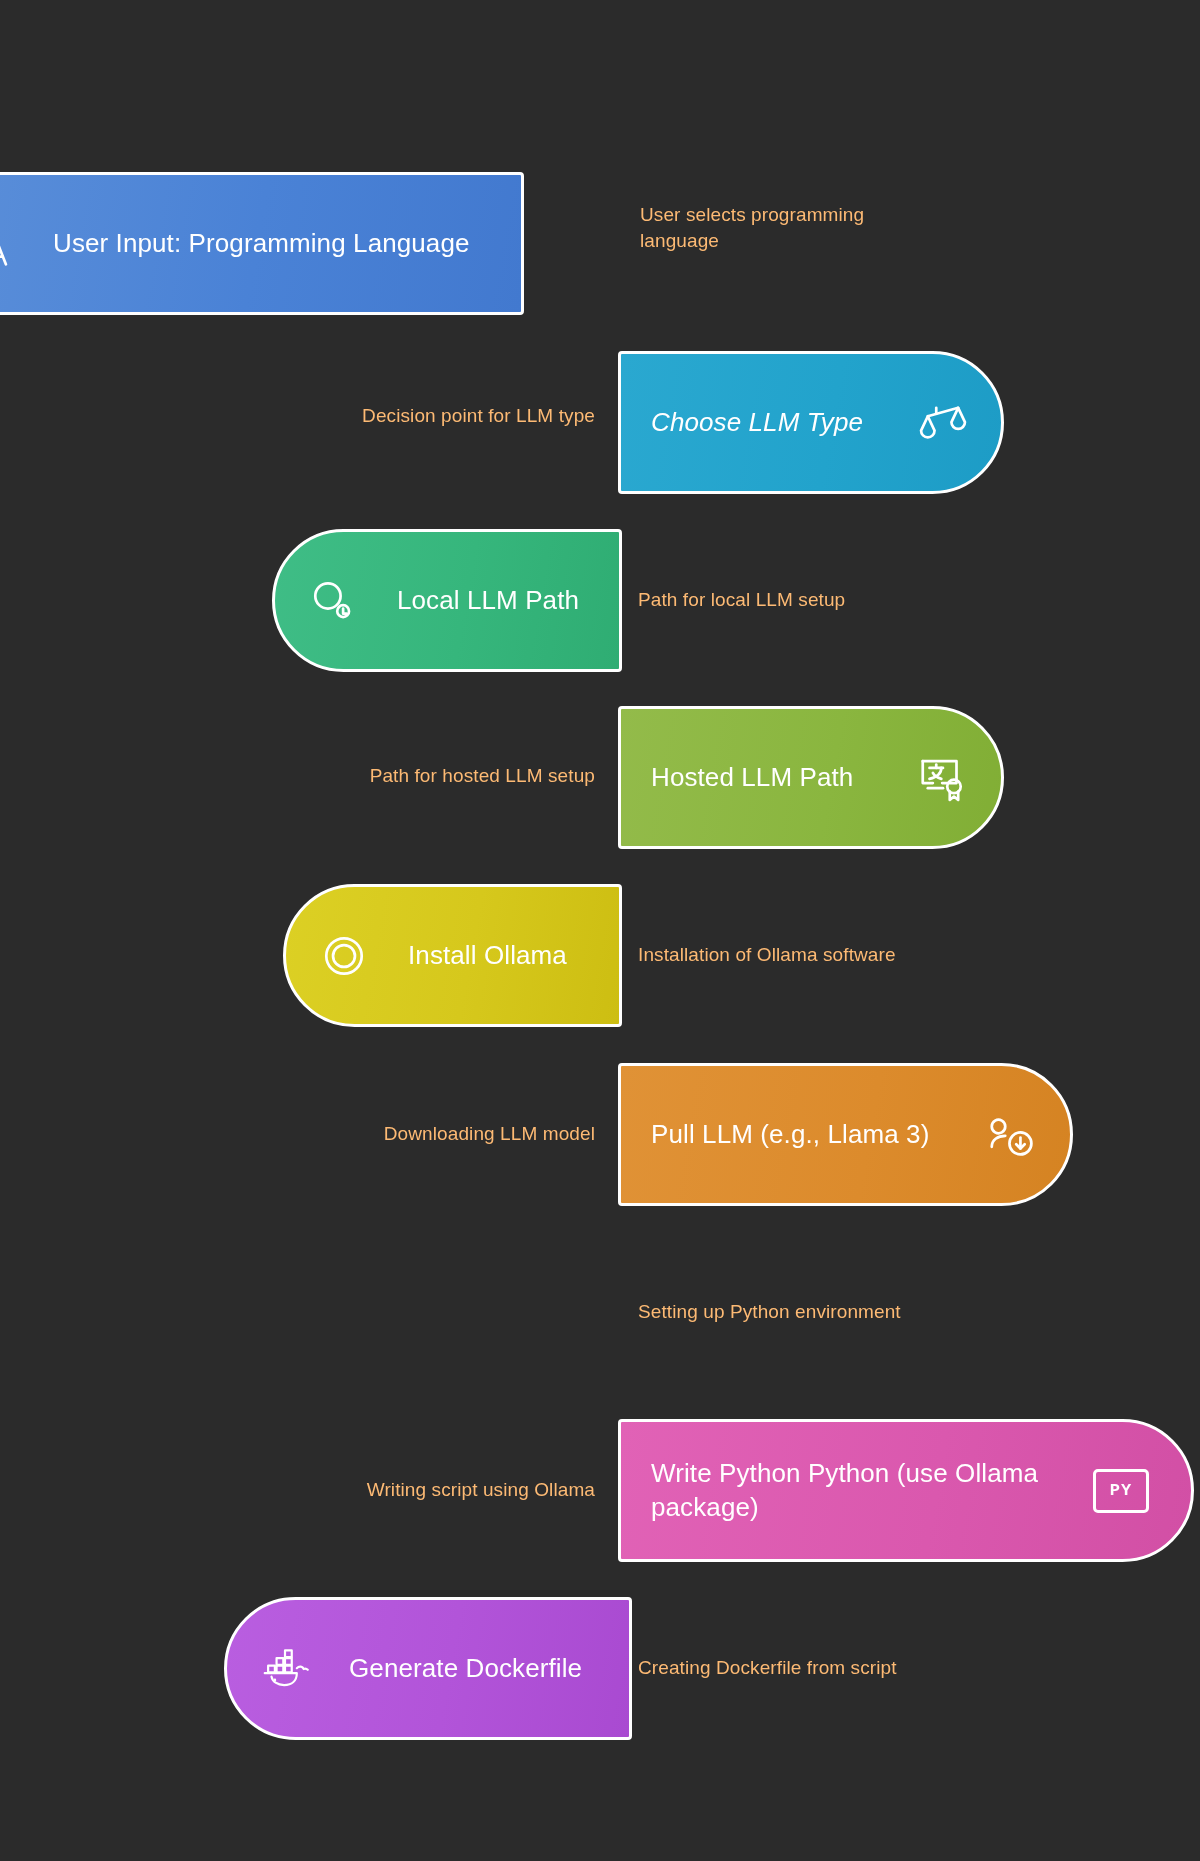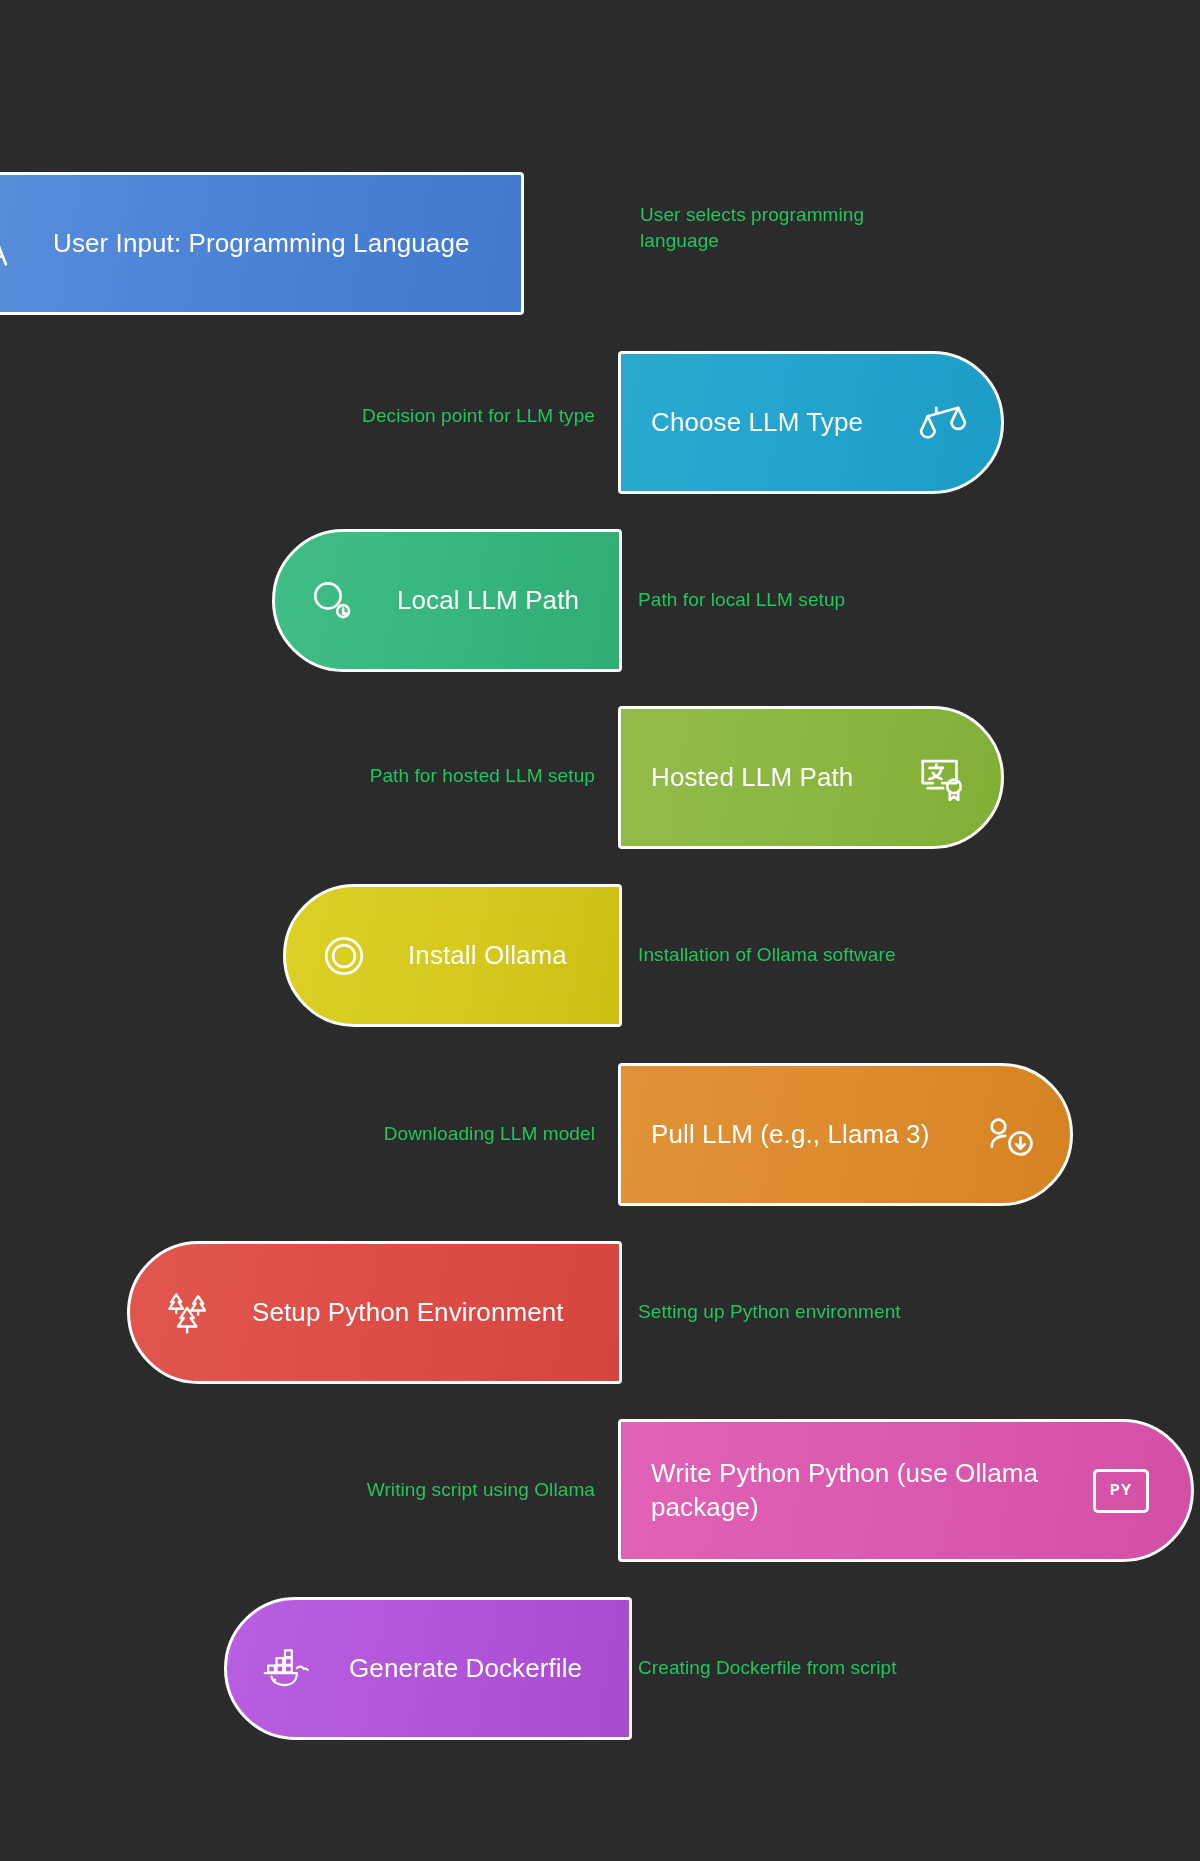--- a/index.html
+++ b/index.html
@@ -78,21 +78,21 @@
     font-size: 26px;
     line-height: 1.28;
     font-weight: 400;
     letter-spacing: 0.1px;
     flex: 1 1 auto;
   }
   .node-inner.icon-first .node-label { text-align: left; padding-left: 14px; }
   .node-inner.icon-last  .node-label { text-align: left; }
   .desc {
     position: absolute;
-    color: #22c55e;
+    color: #fdba74;
     font-size: 19px;
     line-height: 1.36;
     letter-spacing: 0.1px;
   }
   .desc.left-of  { text-align: right; }
   .desc.right-of { text-align: left; }
 
   
   .fill-blue   { background: linear-gradient(100deg, #5b8fd9 0%, #4a82d6 55%, #4279cf 100%); }
   .fill-cyan   { background: linear-gradient(100deg, #2aa8d0 0%, #22a3cc 55%, #1d9cc6 100%); }
@@ -132,21 +132,21 @@
               <path d="M34 47h14"></path>
           </svg>
         </span>
         <span class="node-label">User Input: Programming Language</span>
       </div>
     </div>
     <div class="desc right-of" style="left:640px; top:30px; width:290px;">User selects programming language</div>
   </div>
 
   <div class="row" style="top:351px;">
-    <div class="node right-round fill-cyan" style="left:618px; width:386px;">
+    <div class="node right-round fill-cyan" style="left:618px; width:386px;font-style:italic;">
       <div class="node-inner icon-last">
         <span class="node-label">Choose LLM Type</span>
         <span class="node-icon">
           <svg viewBox="0 0 64 64" fill="none" stroke="#fff" stroke-width="3.2" stroke-linecap="round" stroke-linejoin="round">
             <path d="M14 24L50 14"></path>
             <path d="M24 21v-7"></path>
             <path d="M14 24l-8 17a8 8 0 0 0 16 0z"></path>
             <path d="M50 14l-8 17a8 8 0 0 0 16 0z"></path>
           </svg>
         </span>
@@ -220,35 +220,20 @@
             <path d="M42 35v13"></path>
               <path d="M37 43l5 5 5-5"></path>
           </svg>
         </span>
       </div>
     </div>
     <div class="desc left-of" style="left:285px; top:58px; width:310px;">Downloading LLM model</div>
   </div>
 
   <div class="row" style="top:1241px;">
-    <div class="node left-round fill-red" style="left:127px; width:495px;">
-      <div class="node-inner icon-first">
-        <span class="node-icon">
-          <svg viewBox="0 0 64 64" fill="none" stroke="#fff" stroke-width="2.8" stroke-linecap="round" stroke-linejoin="round">
-            <path d="M18 10l-6 9h3l-5 8h16l-5-8h3z"></path>
-              <path d="M18 27v5"></path>
-            <path d="M44 12l-6 9h3l-5 8h16l-5-8h3z"></path>
-              <path d="M44 29v5"></path>
-            <path d="M31 26l-8 12h4l-7 10h22l-7-10h4z"></path>
-              <path d="M31 48v7"></path>
-          </svg>
-        </span>
-        <span class="node-label">Setup Python Environment</span>
-      </div>
-    </div>
     <div class="desc right-of" style="left:638px; top:58px; width:330px;">Setting up Python environment</div>
   </div>
 
   <div class="row" style="top:1419px;">
     <div class="node right-round fill-pink" style="left:618px; width:576px;">
       <div class="node-inner icon-last">
         <span class="node-label" style="max-width:420px;">Write Python Python (use Ollama package)</span>
         <span class="node-icon">
           <span class="py-badge">PY</span>
         </span>

